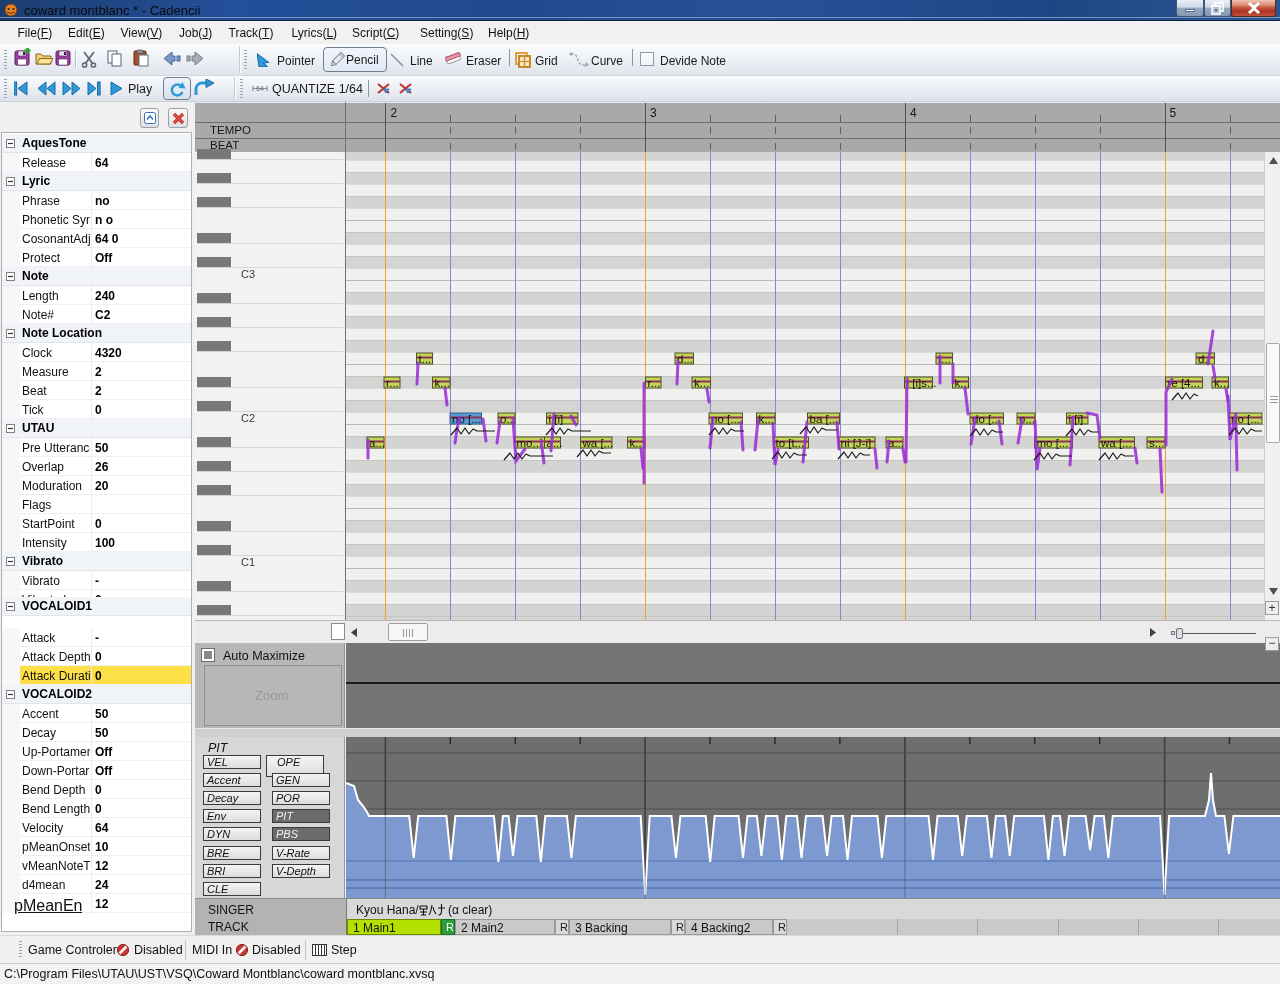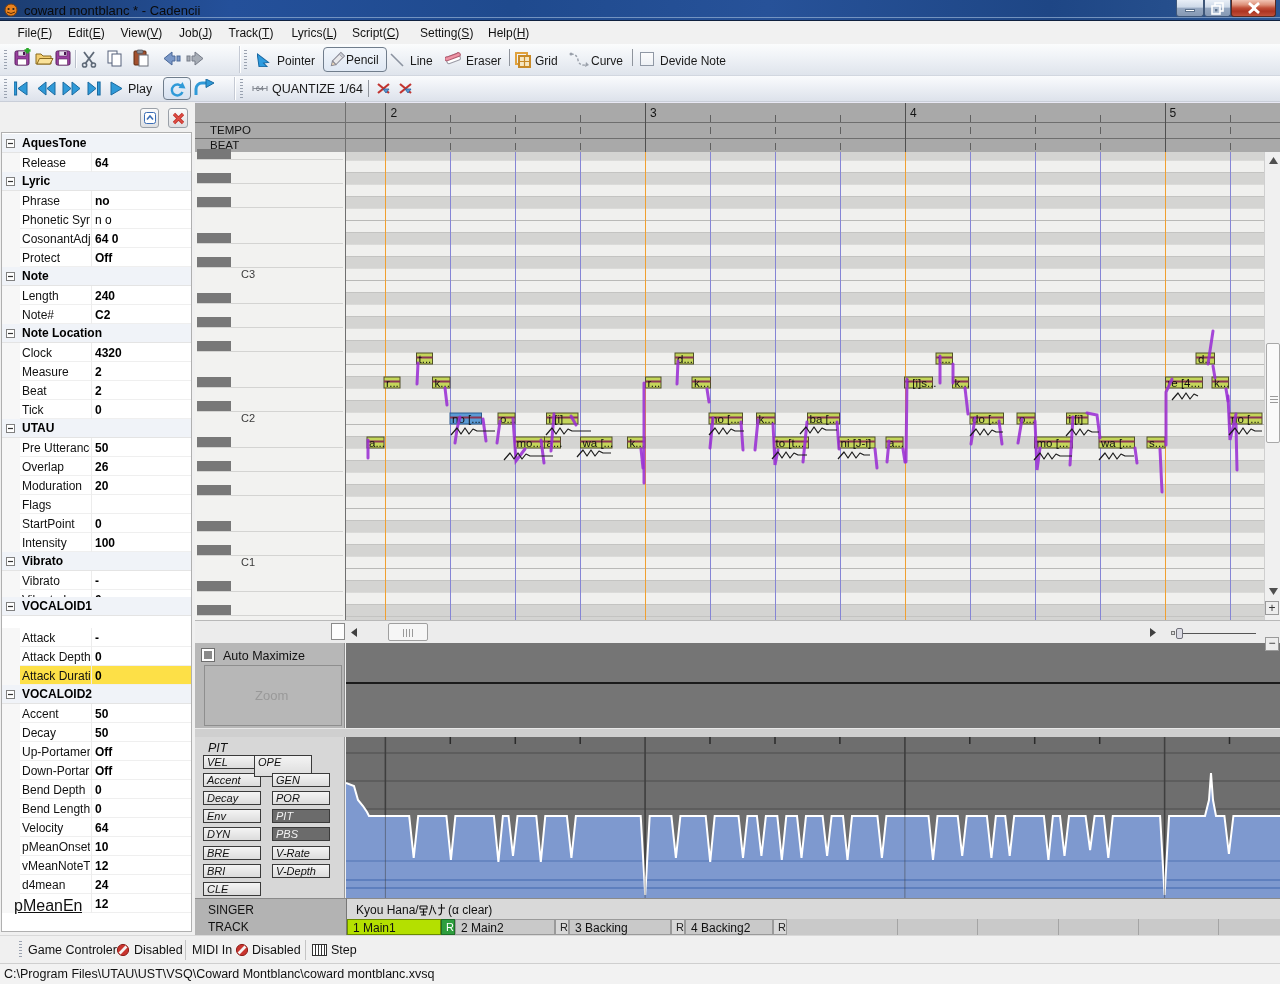--- a/index.html
+++ b/index.html
@@ -231,21 +231,21 @@
 <div class="" style="left:0;top:58px;width:189px;height:19px;background:#fff;border-bottom:1px solid #efefef;">
 <div class="" style="left:0;top:0;width:18px;height:19px;background:#f7f7f7;"></div>
 <div class="" style="left:89px;top:0;width:1px;height:19px;background:#ececec;"></div>
 <div class="t" style="left:20px;top:2.5px;font-size:12px;color:#111;overflow:hidden;width:68px;">Phrase</div>
 <div class="t" style="left:93px;top:2.5px;font-size:12px;font-weight:bold;color:#000;">no</div>
       </div>
 <div class="" style="left:0;top:77px;width:189px;height:19px;background:#fff;border-bottom:1px solid #efefef;">
 <div class="" style="left:0;top:0;width:18px;height:19px;background:#f7f7f7;"></div>
 <div class="" style="left:89px;top:0;width:1px;height:19px;background:#ececec;"></div>
 <div class="t" style="left:20px;top:2.5px;font-size:12px;color:#111;overflow:hidden;width:68px;">Phonetic Syn</div>
-<div class="t" style="left:93px;top:2.5px;font-size:12px;font-weight:normal;color:#000;">n o</div>
+<div class="t" style="left:93px;top:2.5px;font-size:12px;font-weight:bold;color:#000;">n o</div>
       </div>
 <div class="" style="left:0;top:96px;width:189px;height:19px;background:#fff;border-bottom:1px solid #efefef;">
 <div class="" style="left:0;top:0;width:18px;height:19px;background:#f7f7f7;"></div>
 <div class="" style="left:89px;top:0;width:1px;height:19px;background:#ececec;"></div>
 <div class="t" style="left:20px;top:2.5px;font-size:12px;color:#111;overflow:hidden;width:68px;">CosonantAdj</div>
 <div class="t" style="left:93px;top:2.5px;font-size:12px;font-weight:bold;color:#000;">64 0</div>
       </div>
 <div class="" style="left:0;top:115px;width:189px;height:19px;background:#fff;border-bottom:1px solid #efefef;">
 <div class="" style="left:0;top:0;width:18px;height:19px;background:#f7f7f7;"></div>
 <div class="" style="left:89px;top:0;width:1px;height:19px;background:#ececec;"></div>
@@ -774,21 +774,21 @@
 <div class="" style="left:195px;top:737px;width:150px;height:161px;background:#d7d7d7;border-right:1px solid #9a9a9a;font-style:italic;">
 <div class="t" style="left:13px;top:4px;font-size:12.5px;color:#111;">PIT</div>
 <div class="t" style="left:8px;top:18.0px;width:58px;height:14px;border:1px solid #3a3a3a;background:linear-gradient(180deg,#f4f4f4,#dcdcdc);font-size:11px;color:#111;padding-left:3px;line-height:12px;">VEL</div>
 <div class="t" style="left:8px;top:36.1px;width:58px;height:14px;border:1px solid #3a3a3a;background:linear-gradient(180deg,#f4f4f4,#dcdcdc);font-size:11px;color:#111;padding-left:3px;line-height:12px;">Accent</div>
 <div class="t" style="left:8px;top:54.2px;width:58px;height:14px;border:1px solid #3a3a3a;background:linear-gradient(180deg,#f4f4f4,#dcdcdc);font-size:11px;color:#111;padding-left:3px;line-height:12px;">Decay</div>
 <div class="t" style="left:8px;top:72.3px;width:58px;height:14px;border:1px solid #3a3a3a;background:linear-gradient(180deg,#f4f4f4,#dcdcdc);font-size:11px;color:#111;padding-left:3px;line-height:12px;">Env</div>
 <div class="t" style="left:8px;top:90.4px;width:58px;height:14px;border:1px solid #3a3a3a;background:linear-gradient(180deg,#f4f4f4,#dcdcdc);font-size:11px;color:#111;padding-left:3px;line-height:12px;">DYN</div>
 <div class="t" style="left:8px;top:108.5px;width:58px;height:14px;border:1px solid #3a3a3a;background:linear-gradient(180deg,#f4f4f4,#dcdcdc);font-size:11px;color:#111;padding-left:3px;line-height:12px;">BRE</div>
 <div class="t" style="left:8px;top:126.6px;width:58px;height:14px;border:1px solid #3a3a3a;background:linear-gradient(180deg,#f4f4f4,#dcdcdc);font-size:11px;color:#111;padding-left:3px;line-height:12px;">BRI</div>
 <div class="t" style="left:8px;top:144.7px;width:58px;height:14px;border:1px solid #3a3a3a;background:linear-gradient(180deg,#f4f4f4,#dcdcdc);font-size:11px;color:#111;padding-left:3px;line-height:12px;">CLE</div>
-<div class="t" style="left:59px;top:18.0px;width:58px;height:22px;border:1px solid #3a3a3a;background:linear-gradient(180deg,#f4f4f4,#dcdcdc);color:#111;font-size:11px;padding-left:3px;line-height:12px;">OPE</div>
+<div class="t" style="left:71px;top:18.0px;width:58px;height:22px;border:1px solid #3a3a3a;background:linear-gradient(180deg,#f4f4f4,#dcdcdc);color:#111;font-size:11px;padding-left:10px;line-height:12px;">OPE</div>
 <div class="t" style="left:77px;top:36.1px;width:58px;height:14px;border:1px solid #3a3a3a;background:linear-gradient(180deg,#f4f4f4,#dcdcdc);color:#111;font-size:11px;padding-left:3px;line-height:12px;">GEN</div>
 <div class="t" style="left:77px;top:54.2px;width:58px;height:14px;border:1px solid #3a3a3a;background:linear-gradient(180deg,#f4f4f4,#dcdcdc);color:#111;font-size:11px;padding-left:3px;line-height:12px;">POR</div>
 <div class="t" style="left:77px;top:72.3px;width:58px;height:14px;border:1px solid #3a3a3a;background:#6b6b6b;color:#f2f2f2;font-size:11px;padding-left:3px;line-height:12px;">PIT</div>
 <div class="t" style="left:77px;top:90.4px;width:58px;height:14px;border:1px solid #3a3a3a;background:#6b6b6b;color:#f2f2f2;font-size:11px;padding-left:3px;line-height:12px;">PBS</div>
 <div class="t" style="left:77px;top:108.5px;width:58px;height:14px;border:1px solid #3a3a3a;background:linear-gradient(180deg,#f4f4f4,#dcdcdc);color:#111;font-size:11px;padding-left:3px;line-height:12px;">V-Rate</div>
 <div class="t" style="left:77px;top:126.6px;width:58px;height:14px;border:1px solid #3a3a3a;background:linear-gradient(180deg,#f4f4f4,#dcdcdc);color:#111;font-size:11px;padding-left:3px;line-height:12px;">V-Depth</div>
 </div>
 <div class="" style="left:346px;top:737px;width:934px;height:161px;background:#6e6e6e;overflow:hidden;">
 <svg style="left:0;top:0" width="934" height="161">
         <line x1="0" y1="16" x2="934" y2="16" stroke="#4d4d4d" stroke-width="1"></line>

